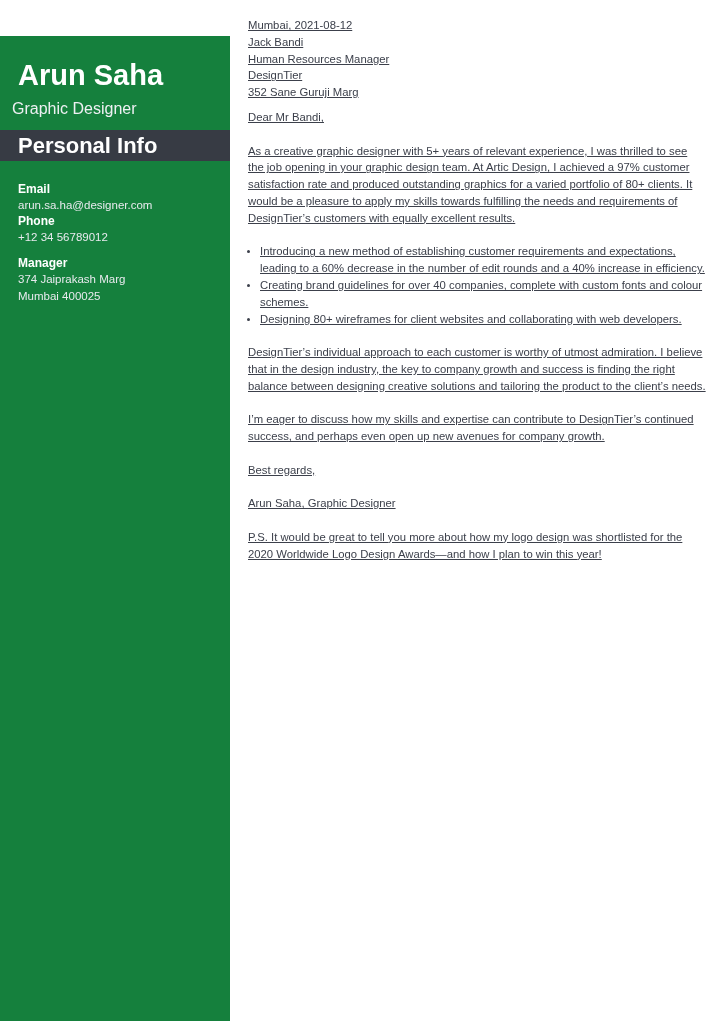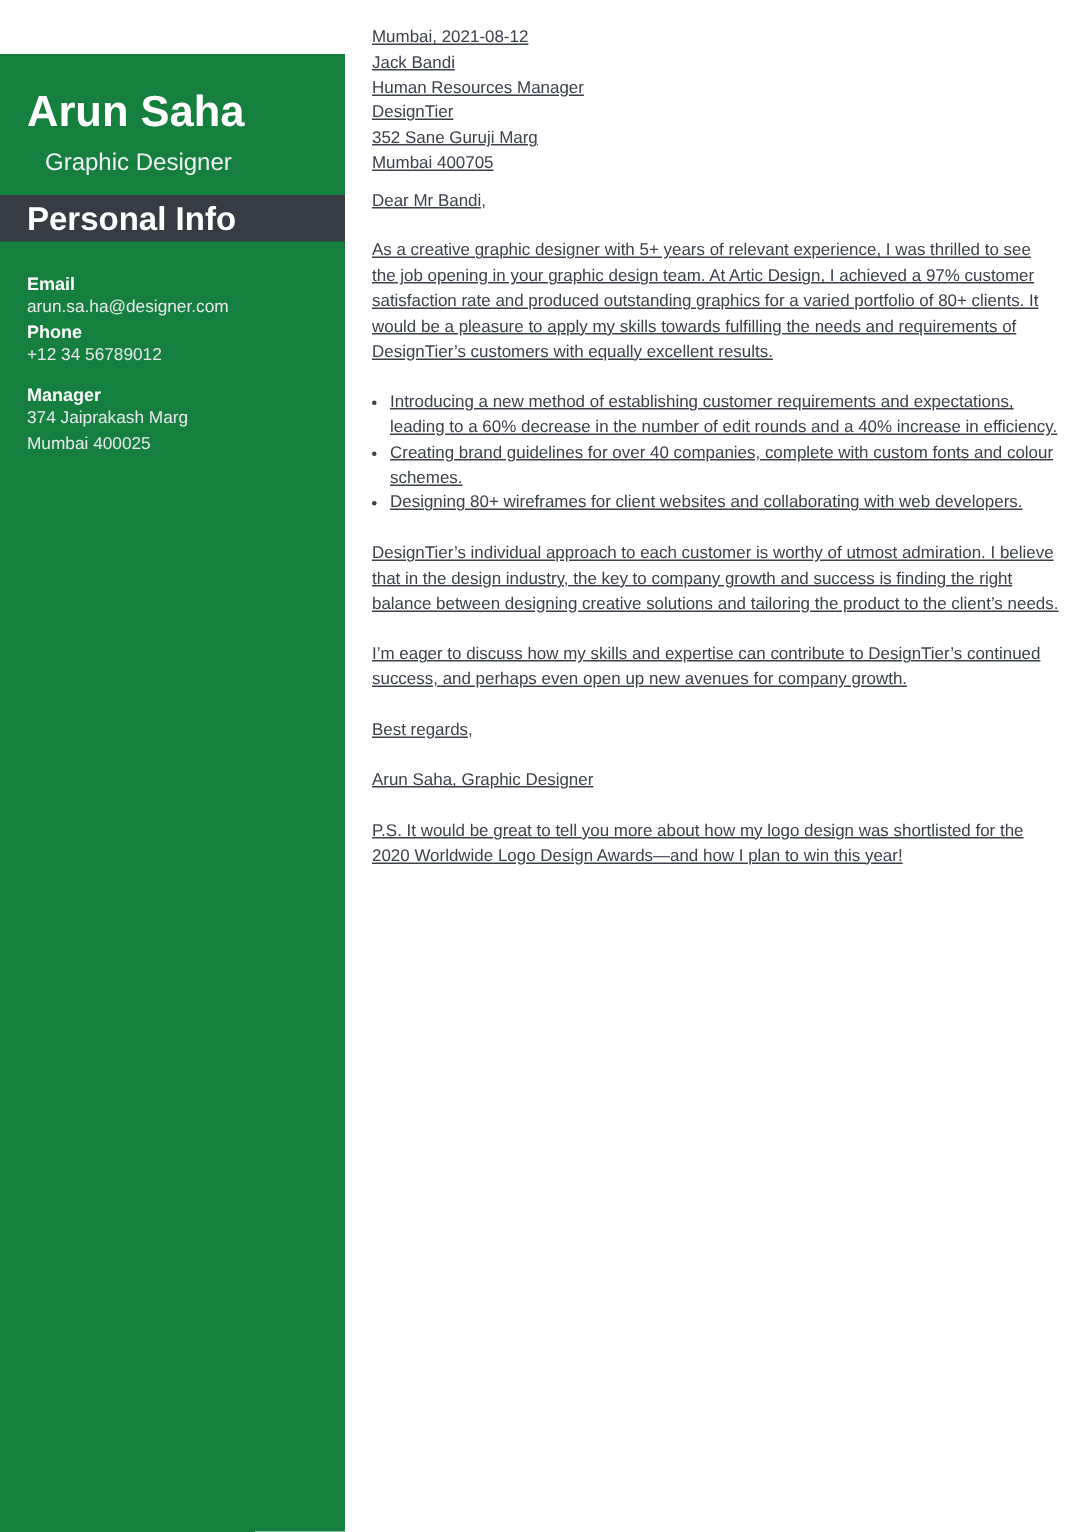--- a/index.html
+++ b/index.html
@@ -10,21 +10,21 @@
     }
     .sidebar {
       position: absolute; left: 0; top: 0; width: 230px; height: 1021px;
       background: #15803d; color: #ffffff; margin-top: 36px;
     }
     .name {
       position: absolute; left: 18px; top: 22px;
       font-size: 29px; font-weight: bold; line-height: 34px; margin: 0;
     }
     .title {
-      position: absolute; left: 30px; top: 63px;
+      position: absolute; left: 12px; top: 63px;
       font-size: 16px; line-height: 20px; color: #eef0f3;
     }
     .section-band {
       position: absolute; left: 0; top: 94px; width: 230px; height: 31px;
       background: #373b44;
     }
     .section-title {
       position: absolute; left: 18px; top: 6px;
       font-size: 22px; font-weight: bold; line-height: 20px; margin: 0;
     }
@@ -71,21 +71,20 @@
   </div>
 </aside>
 
 <main class="main">
   <div class="addr">
     <p>Mumbai, 2021-08-12</p>
     <p>Jack Bandi</p>
     <p>Human Resources Manager</p>
     <p>DesignTier</p>
     <p>352 Sane Guruji Marg</p>
-    <p>Mumbai 400705</p>
   </div>
 
   <p class="gap-sm">Dear Mr Bandi,</p>
 
   <p class="gap">As a creative graphic designer with 5+ years of relevant experience, I was thrilled to see the job opening in your graphic design team. At Artic Design, I achieved a 97% customer satisfaction rate and produced outstanding graphics for a varied portfolio of 80+ clients. It would be a pleasure to apply my skills towards fulfilling the needs and requirements of DesignTier’s customers with equally excellent results.</p>
 
   <ul>
     <li>Introducing a new method of establishing customer requirements and expectations, leading to a 60% decrease in the number of edit rounds and a 40% increase in efficiency.</li>
     <li>Creating brand guidelines for over 40 companies, complete with custom fonts and colour schemes.</li>
     <li>Designing 80+ wireframes for client websites and collaborating with web developers.</li>

